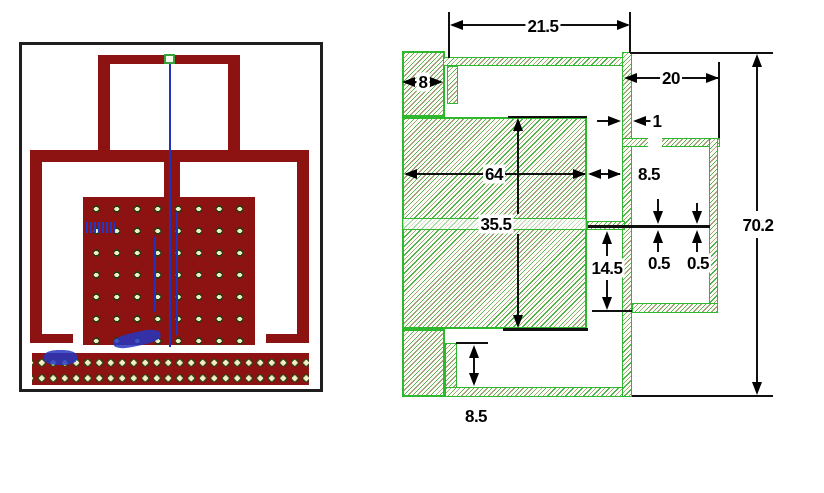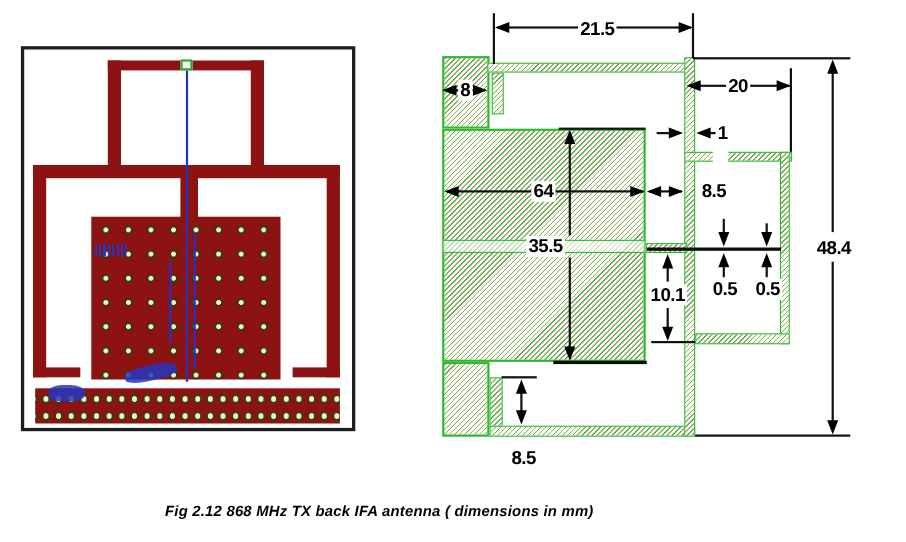--- a/index.html
+++ b/index.html
@@ -142,38 +142,37 @@
   <div class="dl" style="left:517px;top:130px;width:2px;height:84px;"></div>
   <div class="dl" style="left:517px;top:234px;width:2px;height:84px;"></div>
   <div class="ar ar-u" style="left:513px;top:118px;"></div>
   <div class="ar ar-d" style="left:513px;top:315px;"></div>
   <div class="dimtext" style="left:496px;top:224px;">35.5</div>
 
   <div class="dl" style="left:606px;top:243px;width:2px;height:13px;"></div>
   <div class="dl" style="left:606px;top:280px;width:2px;height:18px;"></div>
   <div class="ar ar-u" style="left:602px;top:231px;"></div>
   <div class="ar ar-d" style="left:602px;top:297px;"></div>
-  <div class="dimtext" style="left:607px;top:268px;">10.1</div>
+  <div class="dimtext" style="left:607px;top:268px;">14.5</div>
 
   <div class="dl" style="left:657px;top:199px;width:2px;height:13px;"></div>
   <div class="ar ar-d" style="left:653px;top:211px;"></div>
   <div class="ar ar-u" style="left:653px;top:230px;"></div>
   <div class="dl" style="left:657px;top:242px;width:2px;height:10px;"></div>
   <div class="dl" style="left:696px;top:203px;width:2px;height:9px;"></div>
   <div class="ar ar-d" style="left:692px;top:211px;"></div>
   <div class="ar ar-u" style="left:692px;top:230px;"></div>
   <div class="dl" style="left:696px;top:242px;width:2px;height:10px;"></div>
   <div class="dimtext" style="left:659px;top:263px;">0.5</div>
   <div class="dimtext" style="left:698px;top:263px;">0.5</div>
 
   <div class="dl" style="left:756px;top:66px;width:2px;height:145px;"></div>
   <div class="dl" style="left:756px;top:238px;width:2px;height:146px;"></div>
   <div class="ar ar-u" style="left:752px;top:54px;"></div>
   <div class="ar ar-d" style="left:752px;top:382px;"></div>
-  <div class="dimtext" style="left:758px;top:225px;">48.4</div>
+  <div class="dimtext" style="left:758px;top:225px;">70.2</div>
 
   <div class="dl" style="left:473px;top:357px;width:2px;height:18px;"></div>
   <div class="ar ar-u" style="left:469px;top:345px;"></div>
   <div class="ar ar-d" style="left:469px;top:373px;"></div>
   <div class="dimtext" style="left:476px;top:416px;">8.5</div>
 
-  <div id="caption">Fig 2.12  868 MHz TX back IFA antenna ( dimensions in mm)</div>
 </div>
 
 </body></html>

